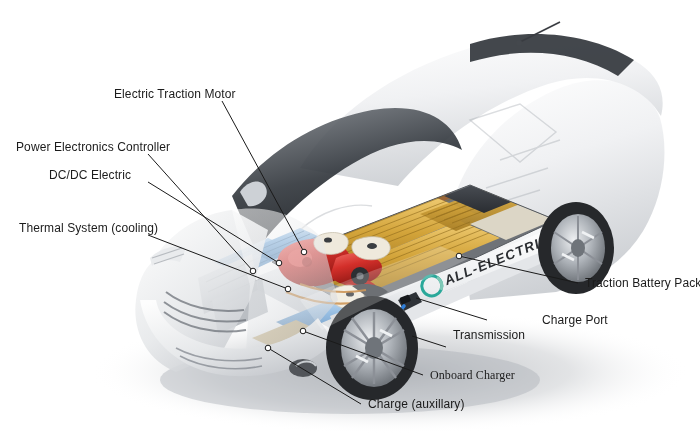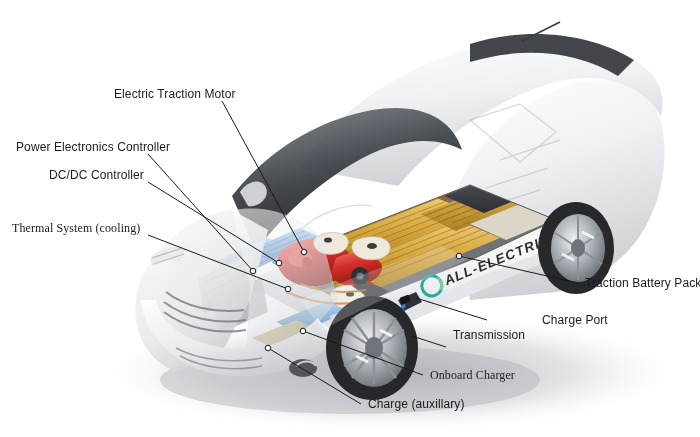--- a/index.html
+++ b/index.html
@@ -298,22 +298,22 @@
         <circle cx="288" cy="289" r="2.8" fill="#ffffff" stroke="#1a1a1a" stroke-width="1"></circle>
         <circle cx="459" cy="256" r="2.8" fill="#ffffff" stroke="#1a1a1a" stroke-width="1"></circle>
         <circle cx="303" cy="331" r="2.8" fill="#ffffff" stroke="#1a1a1a" stroke-width="1"></circle>
         <circle cx="268" cy="348" r="2.8" fill="#ffffff" stroke="#1a1a1a" stroke-width="1"></circle>
       </g>
   </svg>
 
   <div id="labels">
       <div class="lbl r" style="top: 88px; left: 114px;">Electric Traction Motor</div>
       <div class="lbl r" style="top: 141px; left: 16px;">Power Electronics Controller</div>
-      <div class="lbl r" style="top: 169px; left: 49px;">DC/DC Controller</div>
-      <div class="lbl r" style="top: 222px; left: 12px; font-family: Liberation Serif, serif;">Thermal System (cooling)</div>
+      <div class="lbl r" style="top: 169px; left: 49px;">DC/DC Electric</div>
+      <div class="lbl r" style="top: 222px; left: 19px;">Thermal System (cooling)</div>
       <div class="lbl l" style="top: 277px; left: 585px;">Traction Battery Pack</div>
       <div class="lbl l" style="top: 314px; left: 494px; margin-left: 48px;">Charge Port</div>
       <div class="lbl l" style="top: 329px; left: 453px;">Transmission</div>
       <div class="lbl l" style="top: 369px; left: 430px; font-family: Liberation Serif, serif;">Onboard Charger</div>
       <div class="lbl l" style="top: 398px; left: 368px;">Charge (auxillary)</div>
     </div>
 
 </div>
 
 </body></html>

